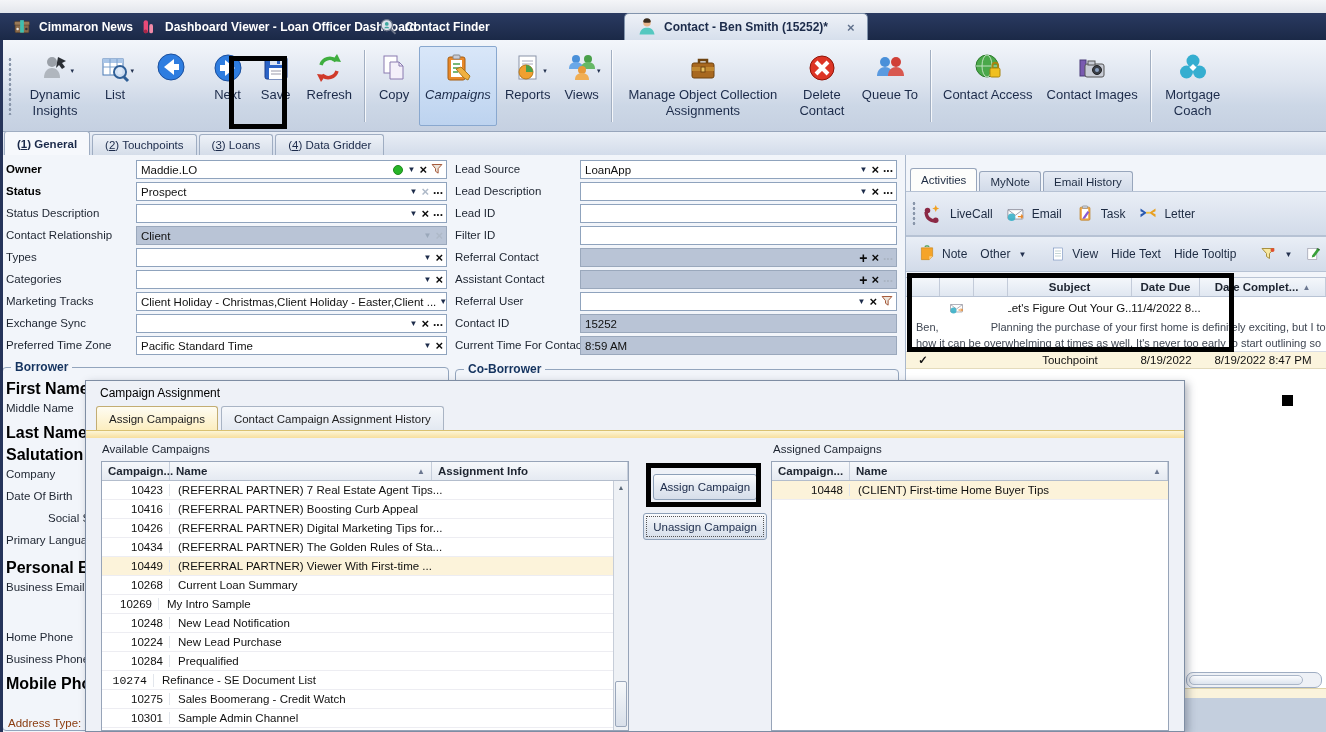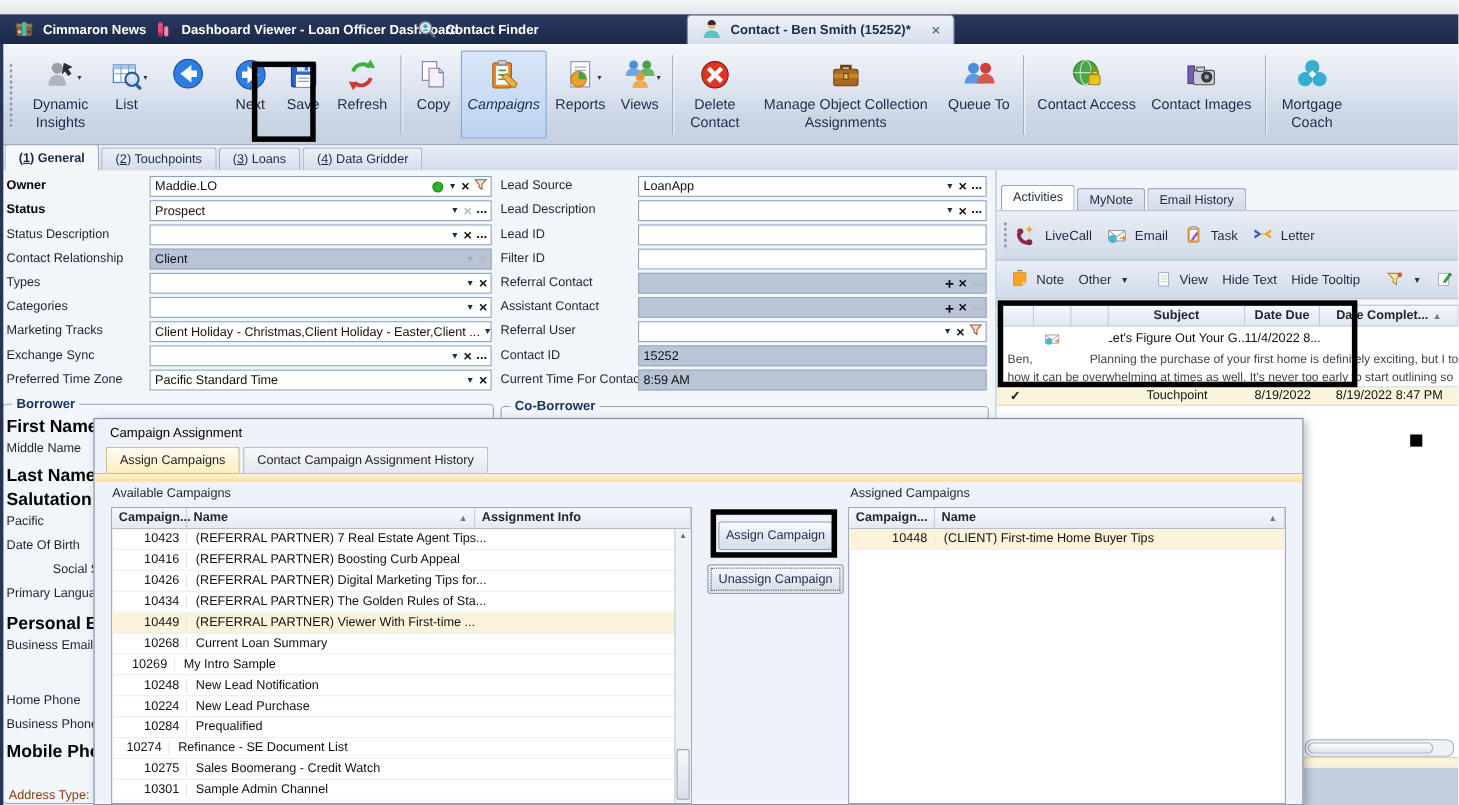--- a/index.html
+++ b/index.html
@@ -280,36 +280,36 @@
           <path d="M9 28c0-5 3-7 7-7s7 2 7 7z" fill="#f0ae54"></path>
         </svg>
         <span class="tb-caret">▾</span>
       </div>
       <div class="tlabel" style="white-space: nowrap;">Views</div>
     </div>
     <div class="tb-sep"></div>
     <div class="tb-item">
       <div class="ticon">
         <svg width="32" height="32" viewBox="0 0 32 32">
-          <circle cx="16" cy="16" r="12" fill="#dd3526" stroke="#8e1408"></circle>
-          <path d="M10 10l12 12M22 10L10 22" stroke="#fff" stroke-width="4"></path>
-        </svg>
-      </div>
-      <div class="tlabel" style="width: 52px;">Delete Contact</div>
-    </div>
-    <div class="tb-item">
-      <div class="ticon">
-        <svg width="32" height="32" viewBox="0 0 32 32">
           <rect x="5" y="11" width="22" height="15" rx="2" fill="#a8681f" stroke="#6e4310"></rect>
           <path d="M12 11V8h8v3" fill="none" stroke="#6e4310" stroke-width="2.5"></path>
           <rect x="5" y="15" width="22" height="4" fill="#c08830"></rect>
           <rect x="14" y="15" width="4" height="5" fill="#e8c060" stroke="#6e4310"></rect>
         </svg>
       </div>
       <div class="tlabel" style="width: 158px;">Manage Object Collection Assignments</div>
+    </div>
+    <div class="tb-item">
+      <div class="ticon">
+        <svg width="32" height="32" viewBox="0 0 32 32">
+          <circle cx="16" cy="16" r="12" fill="#dd3526" stroke="#8e1408"></circle>
+          <path d="M10 10l12 12M22 10L10 22" stroke="#fff" stroke-width="4"></path>
+        </svg>
+      </div>
+      <div class="tlabel" style="width: 52px;">Delete Contact</div>
     </div>
     <div class="tb-item">
       <div class="ticon">
         <svg width="32" height="32" viewBox="0 0 32 32">
           <circle cx="11" cy="10" r="5" fill="#4a90d9"></circle>
           <path d="M3 24c0-6 4-9 8-9s8 3 8 9z" fill="#5a9ae0"></path>
           <circle cx="22" cy="10" r="5" fill="#d04038"></circle>
           <path d="M14 24c0-6 4-9 8-9s8 3 8 9z" fill="#d85850"></path>
         </svg>
       </div>
@@ -587,21 +587,21 @@
           </div>
           <div class="dg-r">
             <span class="id" style="width: 68px;">10224</span>
             <span class="nm" style="flex: 1 1 0%;">New Lead Purchase</span>
           </div>
           <div class="dg-r">
             <span class="id" style="width: 68px;">10284</span>
             <span class="nm" style="flex: 1 1 0%;">Prequalified</span>
           </div>
           <div class="dg-r">
-            <span class="id" style="width: 52px;">10274</span>
+            <span class="id" style="width: 52px; font-family: Liberation Mono, monospace;">10274</span>
             <span class="nm" style="flex: 1 1 0%;">Refinance - SE Document List</span>
           </div>
           <div class="dg-r">
             <span class="id" style="width: 68px;">10275</span>
             <span class="nm" style="flex: 1 1 0%;">Sales Boomerang - Credit Watch</span>
           </div>
           <div class="dg-r">
             <span class="id" style="width: 68px;">10301</span>
             <span class="nm" style="flex: 1 1 0%;">Sample Admin Channel</span>
           </div>
@@ -769,21 +769,21 @@
       <span>15252</span>
     </div>
     <div class="flabel" style="left: 455px; top: 184px;">Current Time For Contact</div>
     <div class="ffield disabled" style="left: 580px; top: 181px; width: 317px;">
       <span>8:59 AM</span>
     </div>
     <div class="blabel b" style="left: 6px; top: 225px;">First Name</div>
     <div class="blabel" style="left: 6px; top: 247px;">Middle Name</div>
     <div class="blabel b" style="left: 6px; top: 269px;">Last Name</div>
     <div class="blabel b" style="left: 6px; top: 291px;">Salutation</div>
-    <div class="blabel" style="left: 6px; top: 313px;">Pacific</div>
+    <div class="blabel" style="left: 6px; top: 313px;">Company</div>
     <div class="blabel" style="left: 6px; top: 335px;">Date Of Birth</div>
     <div class="blabel" style="left: 4px; top: 357px; margin-left: 44px;">Social Security</div>
     <div class="blabel" style="left: 6px; top: 379px;">Primary Langua</div>
     <div class="blabel b" style="left: 6px; top: 404px;">Personal Ema</div>
     <div class="blabel" style="left: 6px; top: 426px;">Business Email</div>
     <div class="blabel" style="left: 6px; top: 476px;">Home Phone</div>
     <div class="blabel" style="left: 6px; top: 498px;">Business Phone</div>
     <div class="blabel b" style="left: 6px; top: 520px;">Mobile Phone</div>
   </div>
 

